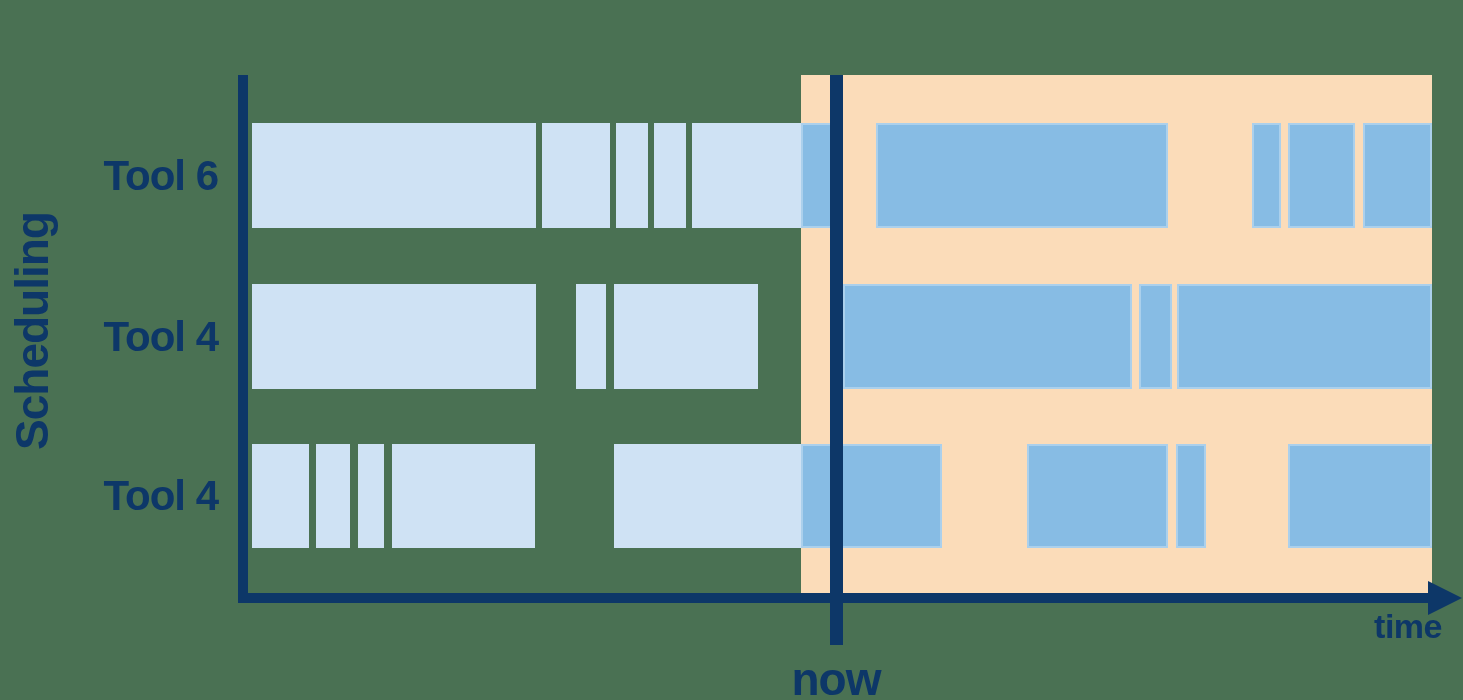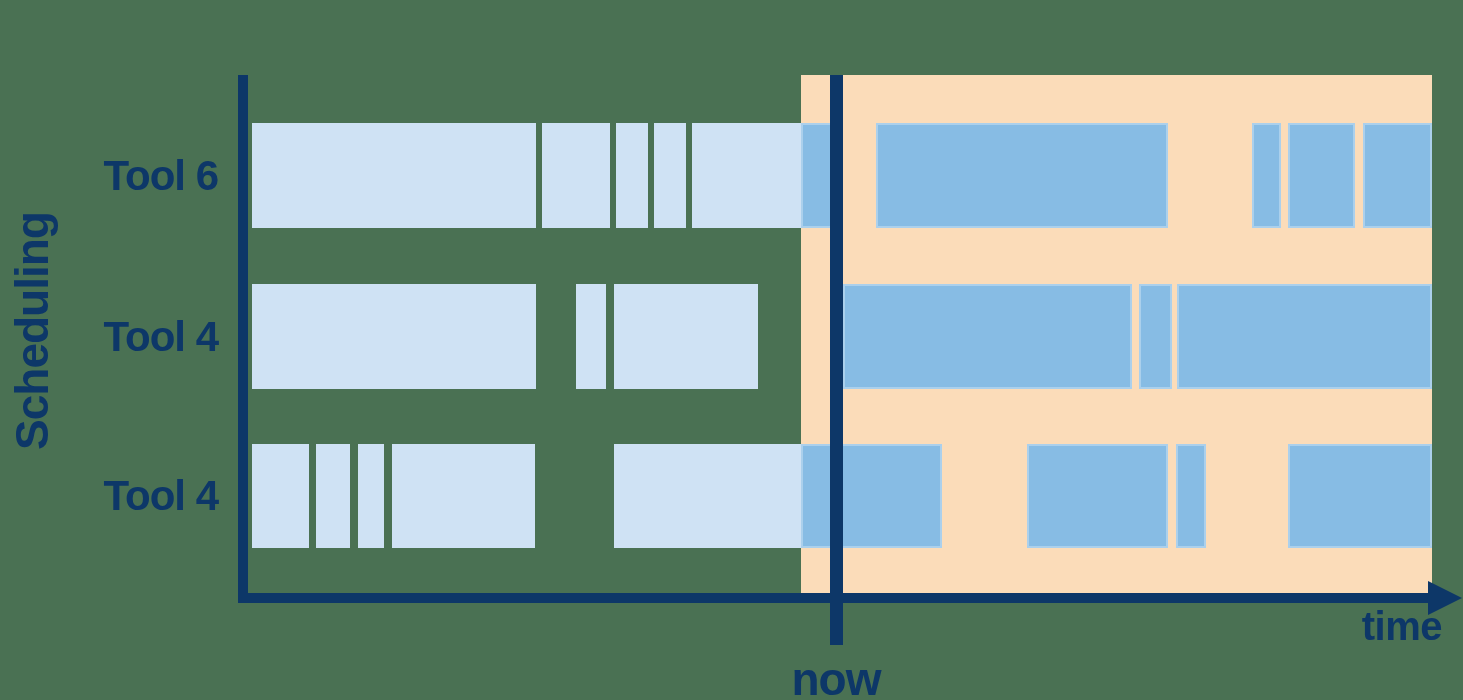--- a/index.html
+++ b/index.html
@@ -50,21 +50,21 @@
   }
   .now-label{
     position:absolute;
     color:var(--navy,#0d3768);
     font-size:46px;letter-spacing:-1px;
     width:160px;text-align:center;line-height:46px;
   }
   .time-label{
     position:absolute;
     color:var(--navy,#0d3768);
-    font-size:40px;letter-spacing:-0.5px;
+    font-size:34px;letter-spacing:-0.5px;
     width:110px;text-align:right;line-height:36px;
   }
 </style>
 </head>
 <body>
 
 <div class="stage">
 
   <div class="planning-window" id="planning-window" style="left: 801px; top: 75px; width: 631px; height: 518px;"></div>
 

